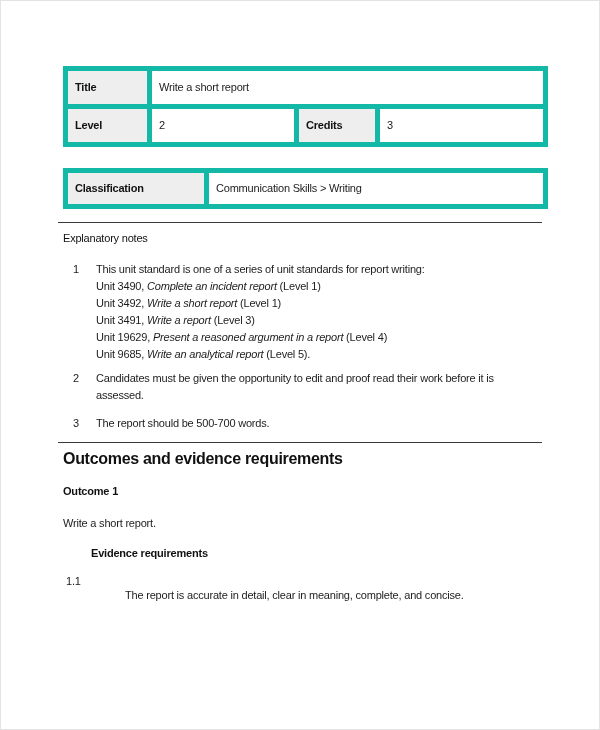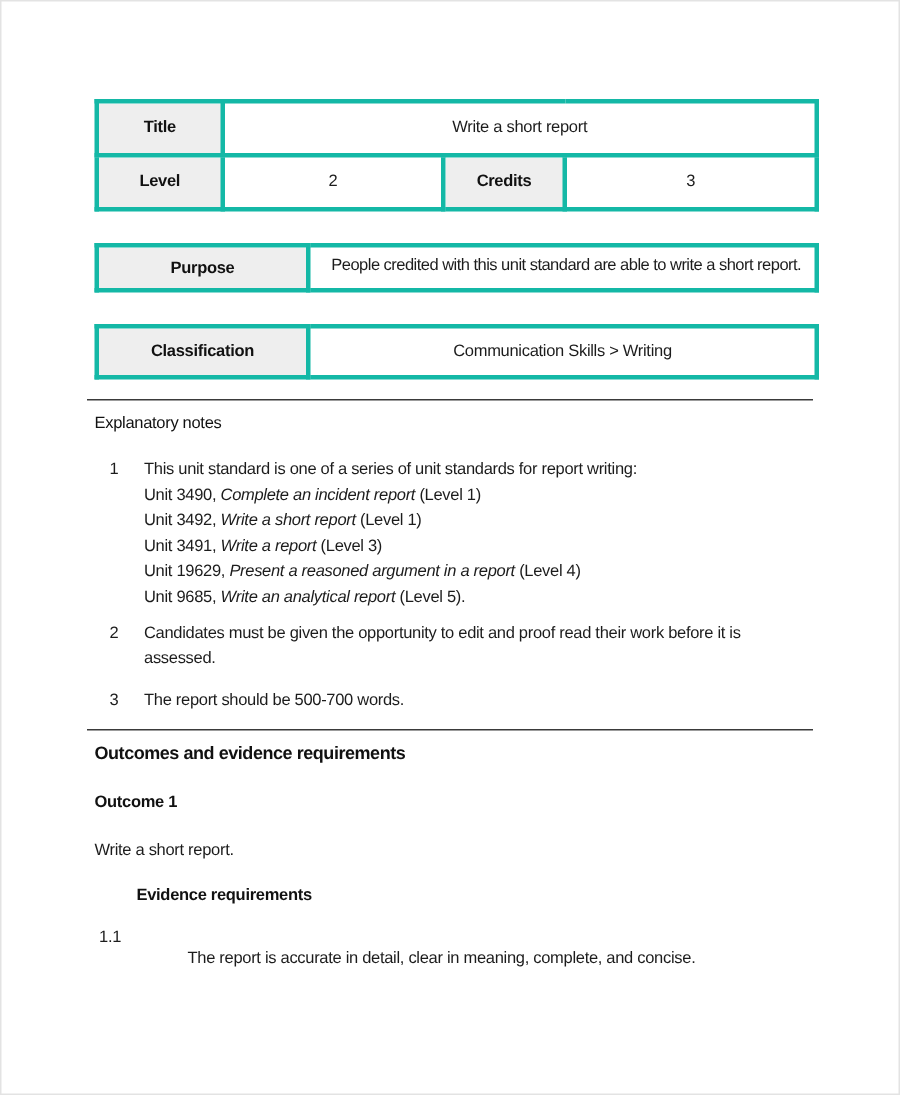--- a/index.html
+++ b/index.html
@@ -22,25 +22,24 @@
     font-size: 11px;
     line-height: 17px;
     letter-spacing: -0.2px;
   }
   table.tbl {
     border-collapse: collapse;
     table-layout: fixed;
     width: 480px;
   }
   .tbl td {
-    border: 3px solid #14b8a6;
+    border: 5px solid #14b8a6;
     padding: 8px 7px;
     vertical-align: top;
     overflow: hidden;
-    text-align: center;
   }
   .tbl td.lbl {
     background: #eeeeee;
     font-weight: bold;
     color: #111;
   }
   .tbl-info { margin-top: 65px; }
   .tbl-purpose { margin-top: 21px; }
   .tbl-purpose td { padding: 4px 7px; }
   .tbl-purpose td.lbl { padding-top: 6px; }
@@ -56,21 +55,21 @@
   }
   .rule-2 { margin-top: 10px; }
   .sec-heading {
     font-weight: normal;
     color: #111;
     margin-top: 7px;
   }
   .big-heading {
     font-weight: bold;
     color: #111;
-    font-size: 12px;
+    font-size: 16px;
     line-height: 19px;
     letter-spacing: -0.3px;
     margin-top: 6px;
   }
   .note { display: flex; margin-top: 7px; }
   .note-first { margin-top: 14px; }
   .note-3 { margin-top: 11px; }
   .note-num {
     flex: 0 0 33px;
     box-sizing: border-box;
@@ -109,32 +108,20 @@
         </tr>
         <tr>
           <td class="lbl">Level</td>
           <td class="val">2</td>
           <td class="lbl">Credits</td>
           <td class="val">3</td>
         </tr>
       </tbody>
     </table>
 
-    <table class="tbl tbl-purpose">
-      <colgroup>
-          <col style="width:141px">
-          <col style="width:339px">
-        </colgroup>
-      <tbody>
-        <tr>
-          <td class="lbl">Purpose</td>
-          <td class="val">People credited with this unit standard are able to write a short report.</td>
-        </tr>
-      </tbody>
-    </table>
 
     <table class="tbl tbl-class">
       <colgroup>
           <col style="width:141px">
           <col style="width:339px">
         </colgroup>
       <tbody>
         <tr>
           <td class="lbl">Classification</td>
           <td class="val">Communication Skills &gt; Writing</td>

